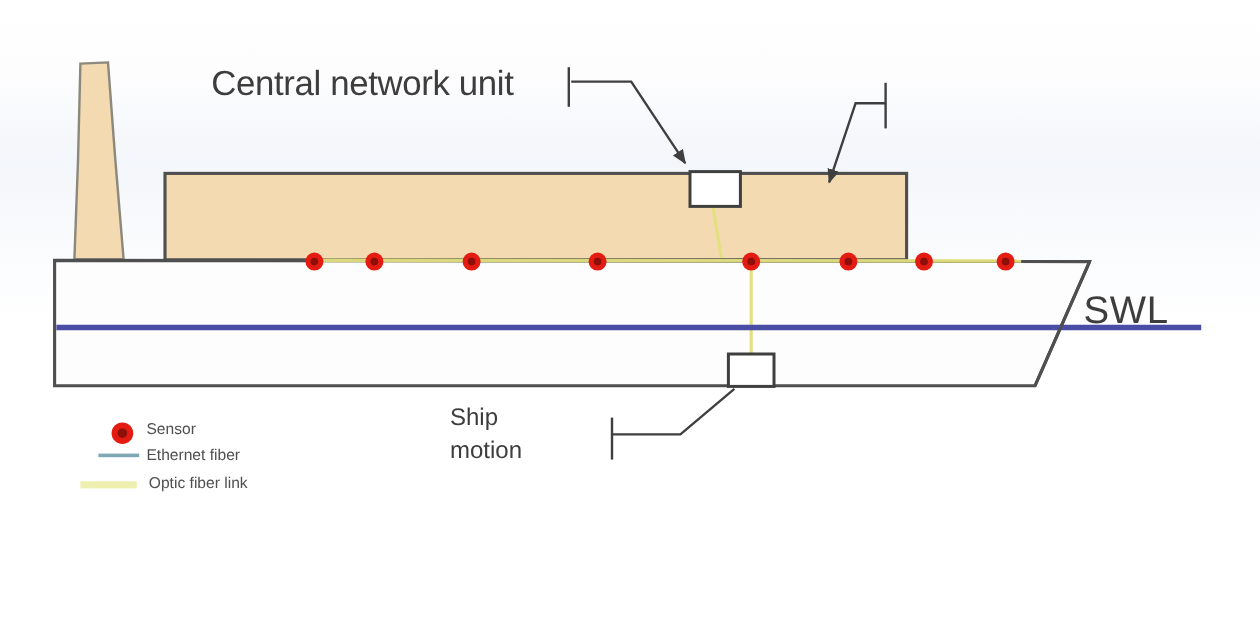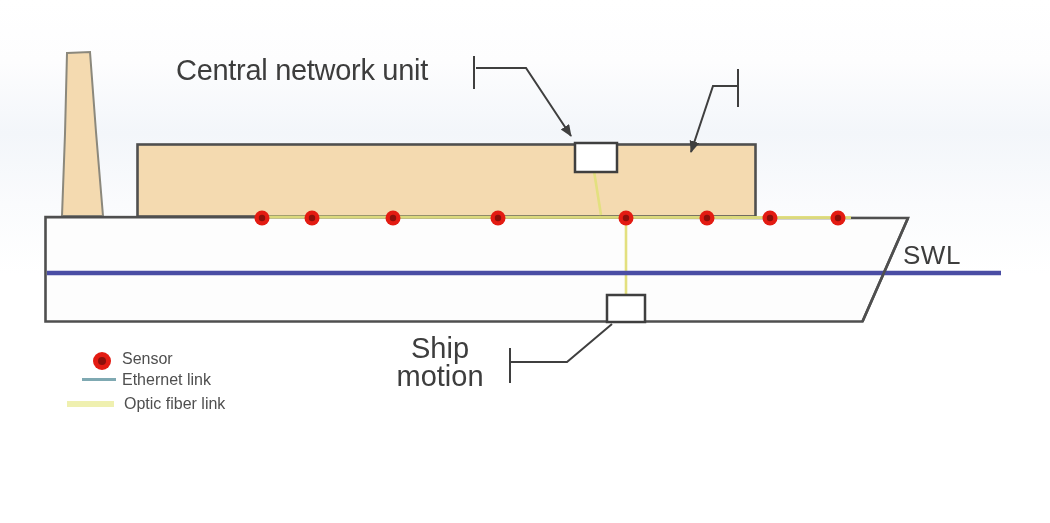--- a/index.html
+++ b/index.html
@@ -36,31 +36,31 @@
   .sensor-outer  { fill: var(--sensor-red, #e31b12); }
   .sensor-inner  { fill: var(--sensor-core, #8c0f0a); }
 
   
   .diagram-label {
     position: absolute;
     color: var(--label-gray, #3d3d3d);
     white-space: nowrap;
   }
   #label-central { left: 176px; top: 54px; font-size: 29px; letter-spacing: -0.3px; }
-  #label-swl     { left: 903px; top: 240px; font-size: 26px; letter-spacing: 0.5px; }
+  #label-swl     { left: 903px; top: 240px; font-size: 32px; letter-spacing: 0.5px; }
   #label-ship-motion {
     left: 375px; top: 334px; width: 130px;
-    font-size: 29px; line-height: 28px; text-align: center;
+    font-size: 20px; line-height: 28px; text-align: left;
   }
   #label-ship-motion span { display: block; }
 
   
   .legend-label {
     position: absolute;
-    font-size: 16px;
+    font-size: 13px;
     color: #4f4f4f;
     white-space: nowrap;
   }
   #legend-sensor-label   { left: 122px; top: 350px; }
   #legend-ethernet-label { left: 122px; top: 371px; }
   #legend-optic-label    { left: 124px; top: 395px; }
 
   #legend-sensor-swatch {
     position: absolute; left: 93px; top: 352px;
     width: 18px; height: 18px; border-radius: 50%;
@@ -150,19 +150,19 @@
   <div class="diagram-label" id="label-ship-motion">
     <span>Ship</span>
     <span>motion</span>
   </div>
 
   <div>
     <div id="legend-sensor-swatch"></div>
     <div class="legend-label" id="legend-sensor-label">Sensor</div>
 
     <div id="legend-ethernet-swatch"></div>
-    <div class="legend-label" id="legend-ethernet-label">Ethernet link</div>
+    <div class="legend-label" id="legend-ethernet-label">Ethernet fiber</div>
 
     <div id="legend-optic-swatch"></div>
     <div class="legend-label" id="legend-optic-label">Optic fiber link</div>
   </div>
 
 </div>
 
 </body></html>

